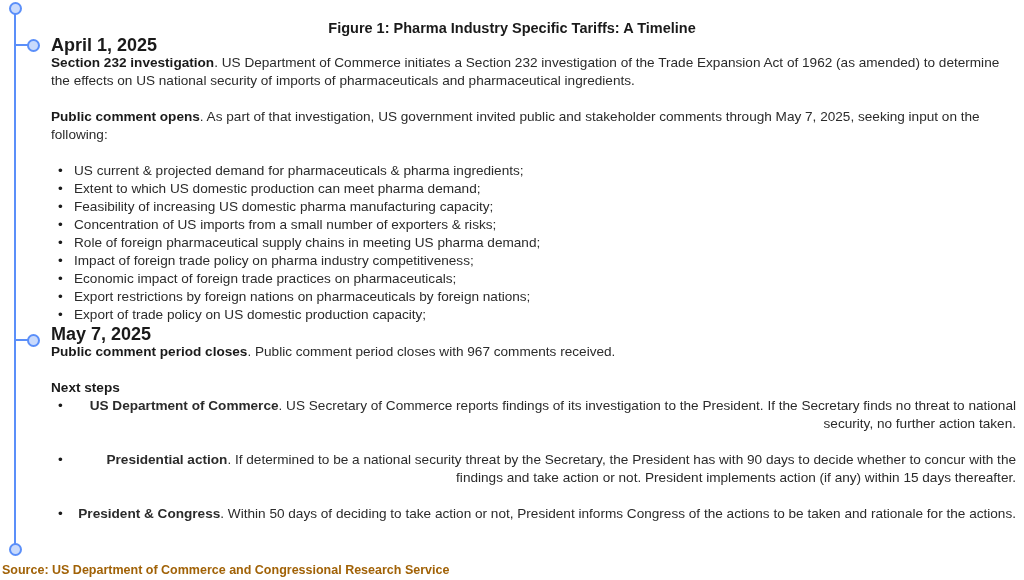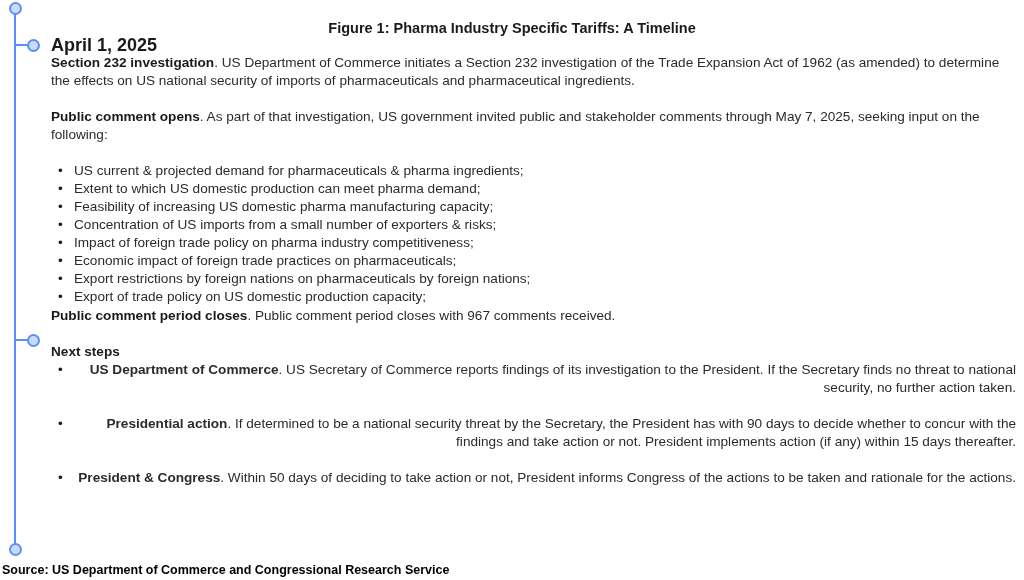--- a/index.html
+++ b/index.html
@@ -21,21 +21,21 @@
     .date { font-weight: bold; color: #1a1a1a; font-size: 18px; }
     .para { margin: 0; }
     .para b { color: #1a1a1a; }
     .gap { height: 18px; }
     ul.bullets { margin: 0; padding-left: 23px; list-style: none; }
     ul.bullets li { position: relative; }
     ul.bullets li::before { content: "\2022"; position: absolute; left: -16px; top: 0; color: #1a1a1a; }
     ul.steps li { margin-bottom: 18px; text-align: right; }
     ul.steps li:last-child { margin-bottom: 0; }
     .next-title { font-weight: bold; color: #1a1a1a; }
-    .source { position: absolute; left: 2px; top: 563px; font-size: 12.5px; font-weight: bold; color: #000000; }
+    .source { position: absolute; left: 2px; top: 563px; font-size: 12.5px; font-weight: bold; color: #a16207; }
   </style>
 </head>
 <body>
 
 <div class="title">Figure 1: Pharma Industry Specific Tariffs: A Timeline</div>
 
 <div>
   <div class="timeline-line"></div>
   <div class="node node-top"></div>
   <div class="branch branch-1"></div>
@@ -51,28 +51,30 @@
     <div class="date">April 1, 2025</div>
     <p class="para"><b>Section 232 investigation</b><span>. US Department of Commerce initiates a Section 232 investigation of the Trade Expansion Act of 1962 (as amended) to determine the effects on US national security of imports of pharmaceuticals and pharmaceutical ingredients.</span></p>
     <div class="gap"></div>
     <p class="para"><b>Public comment opens</b><span>. As part of that investigation, US government invited public and stakeholder comments through May 7, 2025, seeking input on the following:</span></p>
     <div class="gap"></div>
     <ul class="bullets">
       <li>US current &amp; projected demand for pharmaceuticals &amp; pharma ingredients;</li>
       <li>Extent to which US domestic production can meet pharma demand;</li>
       <li>Feasibility of increasing US domestic pharma manufacturing capacity;</li>
       <li>Concentration of US imports from a small number of exporters &amp; risks;</li>
+      <li>Role of foreign pharmaceutical supply chains in meeting US pharma demand;</li>
       <li>Impact of foreign trade policy on pharma industry competitiveness;</li>
       <li>Economic impact of foreign trade practices on pharmaceuticals;</li>
       <li>Export restrictions by foreign nations on pharmaceuticals by foreign nations;</li>
       <li>Export of trade policy on US domestic production capacity;</li>
     </ul>
   </div>
 
   <div style="margin-top:1px;">
+    <div class="date">May 7, 2025</div>
     <p class="para"><b>Public comment period closes</b><span>. Public comment period closes with 967 comments received.</span></p>
     <div class="gap"></div>
     <div class="next-title">Next steps</div>
     <ul class="bullets steps">
       <li><b>US Department of Commerce</b><span>.  US Secretary of Commerce reports findings of its investigation to the President. If the Secretary finds no threat to national security, no further action taken.</span></li>
       <li><b>Presidential action</b><span>. If determined to be a national security threat by the Secretary, the President has with 90 days to decide whether to concur with the findings and take action or not. President implements action (if any) within 15 days thereafter.</span></li>
       <li><b>President &amp; Congress</b><span>. Within 50 days of deciding to take action or not, President informs Congress of the actions to be taken and rationale for the actions.</span></li>
     </ul>
   </div>
 </div>

